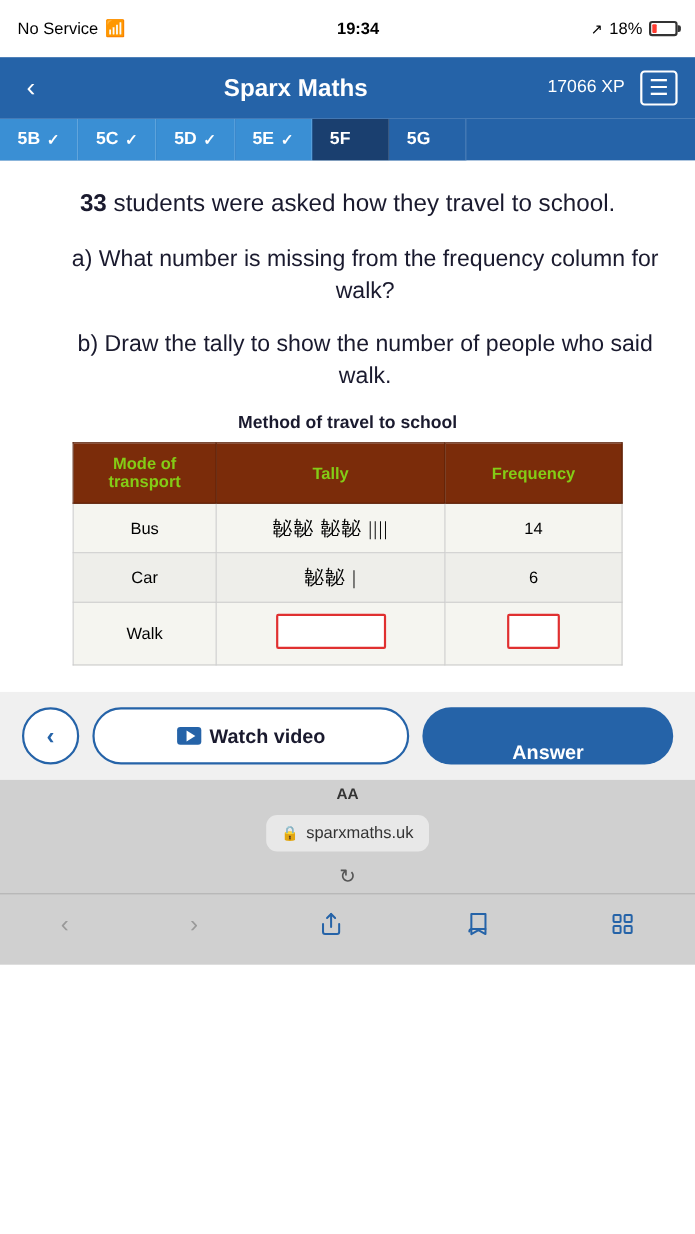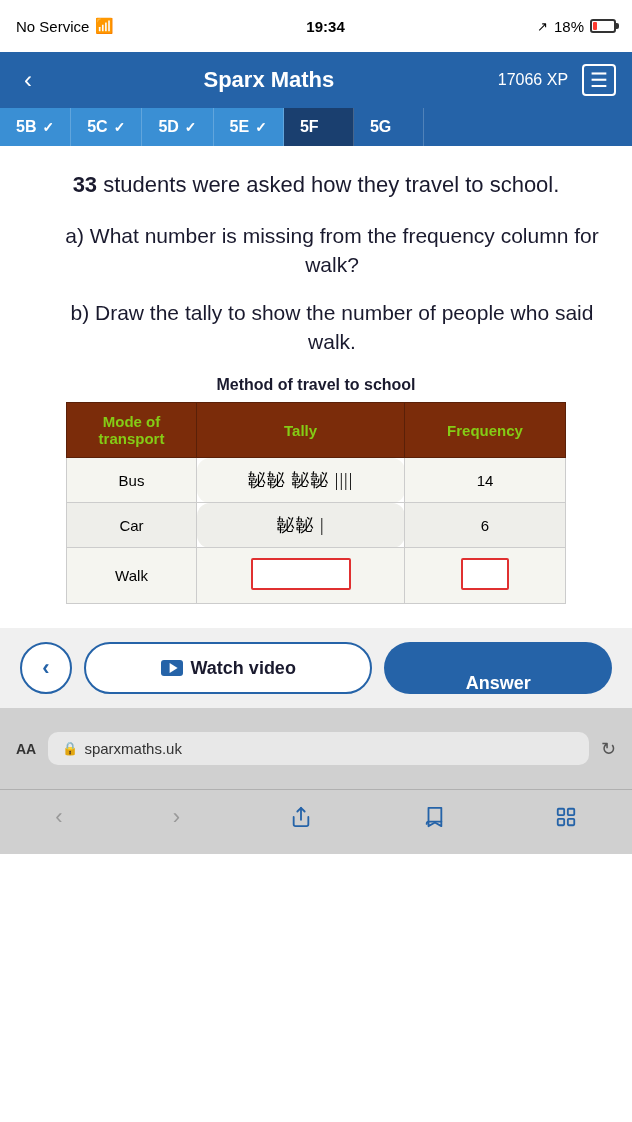--- a/index.html
+++ b/index.html
@@ -171,21 +171,20 @@
       border: 1px solid #ccc;
       background: #f5f5f0;
     }
     .freq-table tr:nth-child(even) td {
       background: #eeeeea;
     }
     .tally-cell {
       font-family: monospace;
       letter-spacing: 2px;
       font-size: 16px;
-      border-radius: 13px;
     }
     .walk-input-tally {
       display: inline-block;
       width: 100px;
       height: 32px;
       border: 2px solid #e03030;
       background: #fff;
       border-radius: 2px;
     }
     .walk-input-freq {
@@ -268,24 +267,25 @@
       justify-content: center;
       cursor: pointer;
       color: #fff;
       font-size: 18px;
       font-weight: 700;
     }
 
     
     .browser-bar {
       background: #d0d0d0;
-      padding: 24px 16px;
+      padding: 4px 16px;
       display: flex;
       align-items: center;
       gap: 12px;
+      flex-direction: column;
     }
     .aa-label {
       font-size: 14px;
       color: #333;
       font-weight: 600;
     }
     .url-bar {
       flex: 1;
       background: #e8e8e8;
       border-radius: 10px;

